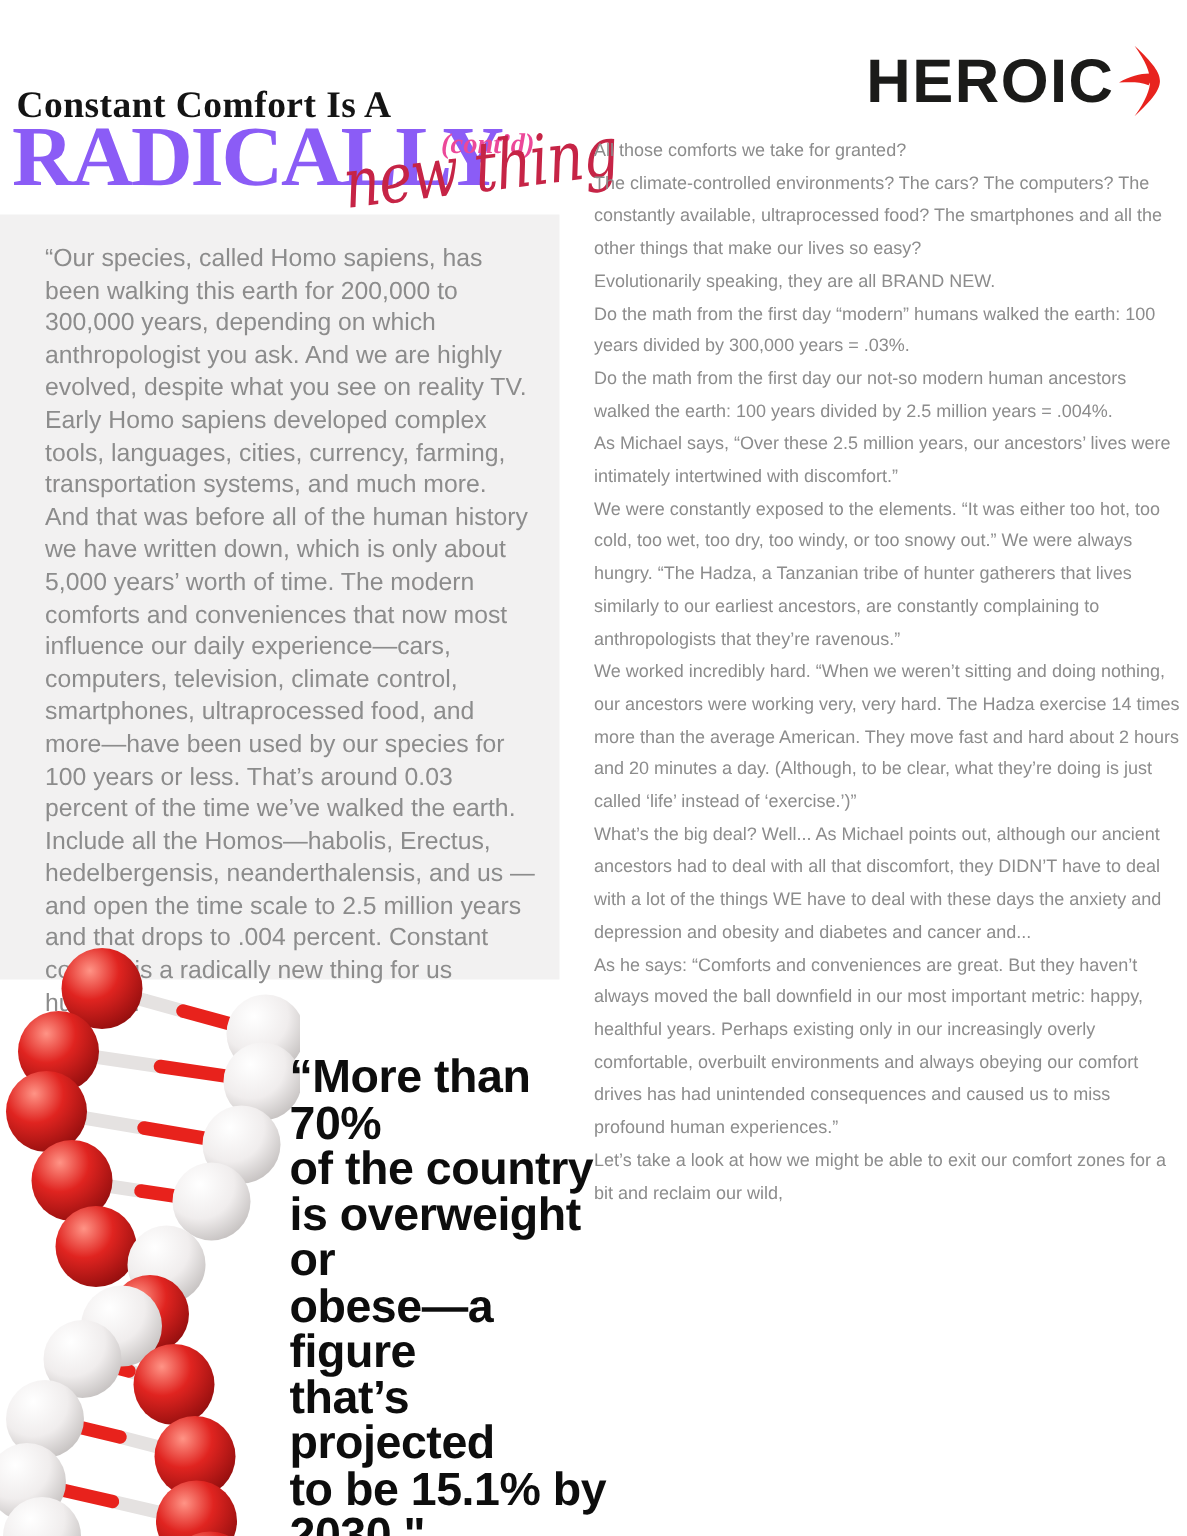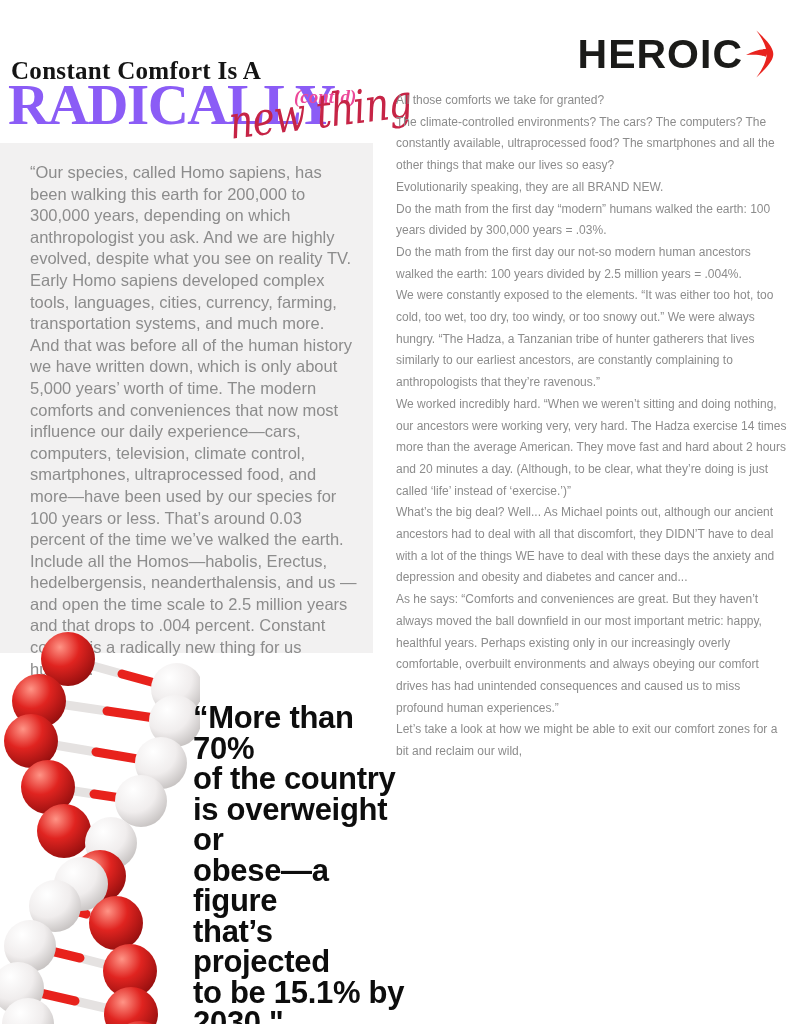--- a/index.html
+++ b/index.html
@@ -158,20 +158,21 @@
       </div>
     <div class="pq-attr">~ Michael Easter</div>
   </aside>
 
   <main class="article">
       <p>All those comforts we take for granted?</p>
       <p>The climate-controlled environments? The cars? The computers? The constantly available, ultraprocessed food? The smartphones and all the other things that make our lives so easy?</p>
       <p>Evolutionarily speaking, they are all BRAND NEW.</p>
       <p>Do the math from the first day “modern” humans walked the earth: 100 years divided by 300,000 years = .03%.</p>
       <p>Do the math from the first day our not-so modern human ancestors walked the earth: 100 years divided by 2.5 million years = .004%.</p>
+      <p>As Michael says, “Over these 2.5 million years, our ancestors’ lives were intimately intertwined with discomfort.”</p>
       <p>We were constantly exposed to the elements. “It was either too hot, too cold, too wet, too dry, too windy, or too snowy out.” We were always hungry. “The Hadza, a Tanzanian tribe of hunter gatherers that lives similarly to our earliest ancestors, are constantly complaining to anthropologists that they’re ravenous.”</p>
       <p>We worked incredibly hard. “When we weren’t sitting and doing nothing, our ancestors were working very, very hard. The Hadza exercise 14 times more than the average American. They move fast and hard about 2 hours and 20 minutes a day. (Although, to be clear, what they’re doing is just called ‘life’ instead of ‘exercise.’)”</p>
       <p>What’s the big deal? Well... As Michael points out, although our ancient ancestors had to deal with all that discomfort, they DIDN’T have to deal with a lot of the things WE have to deal with these days the anxiety and depression and obesity and diabetes and cancer and...</p>
       <p>As he says: “Comforts and conveniences are great. But they haven’t always moved the ball downfield in our most important metric: happy, healthful years. Perhaps existing only in our increasingly overly comfortable, overbuilt environments and always obeying our comfort drives has had unintended consequences and caused us to miss profound human experiences.”</p>
       <p>Let’s take a look at how we might be able to exit our comfort zones for a bit and reclaim our wild,</p>
     </main>
 
 </div>
 
 </body></html>

